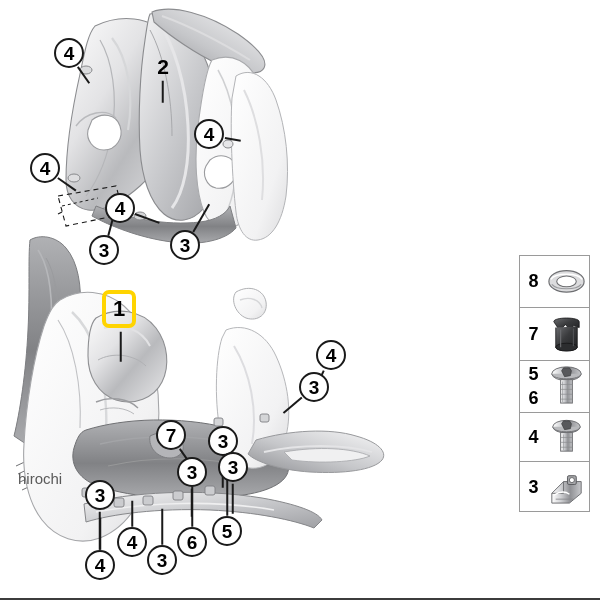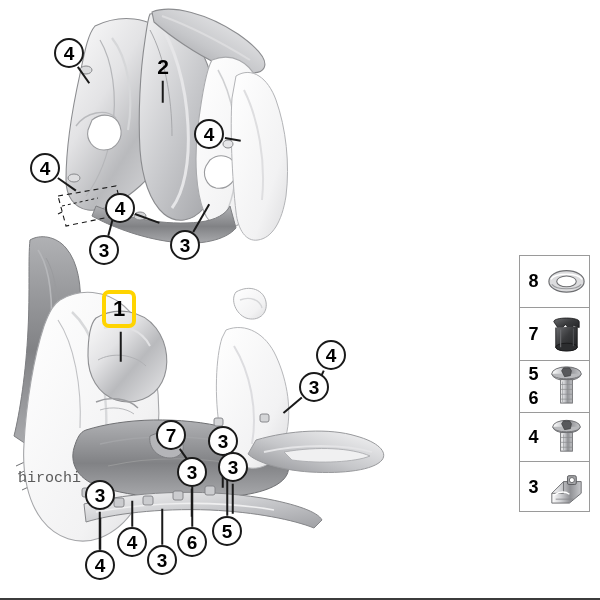--- a/index.html
+++ b/index.html
@@ -296,21 +296,21 @@
       <path d="M284 452 C 318 446, 352 448, 370 456 C 356 462, 320 464, 292 460 Z" fill="#f0f0f1" stroke="#acadb0" stroke-width="0.9"></path>
     </g>
 
     <g>
       <path d="M236 292 C 250 284, 264 290, 266 302 C 268 314, 258 322, 246 318
                C 236 314, 230 300, 236 292 Z" fill="url(#gWhite)" stroke="#b0b1b4" stroke-width="1"></path>
       <path d="M240 300 C 250 296, 260 300, 262 308" fill="none" stroke="#d5d6d8" stroke-width="1.4"></path>
     </g>
   </svg>
 
-  <div id="watermark" style="left:18px; top:470px;font-family:Liberation Mono, monospace;">hirochi</div>
+  <div id="watermark" style="left:18px; top:470px;">hirochi</div>
 
   <div id="callout-layer">
       <div class="leader" style="left: 78.1772px; top: 66.1064px; width: 20px; height: 1.5px; transform: rotate(55deg);"></div>
       <div class="callout" style="left: 54px; top: 38px;">4</div>
       <div class="leader" style="left: 163px; top: 80px; width: 22px; height: 1.5px; transform: rotate(90deg);"></div>
       <div class="callout plain" style="left: 152px; top: 53px;">2</div>
       <div class="leader" style="left: 224.757px; top: 136.778px; width: 16px; height: 1.5px; transform: rotate(10deg);"></div>
       <div class="callout" style="left: 194px; top: 119px;">4</div>
       <div class="leader" style="left: 58.1064px; top: 177.177px; width: 22px; height: 1.5px; transform: rotate(35deg);"></div>
       <div class="callout" style="left: 30px; top: 153px;">4</div>

